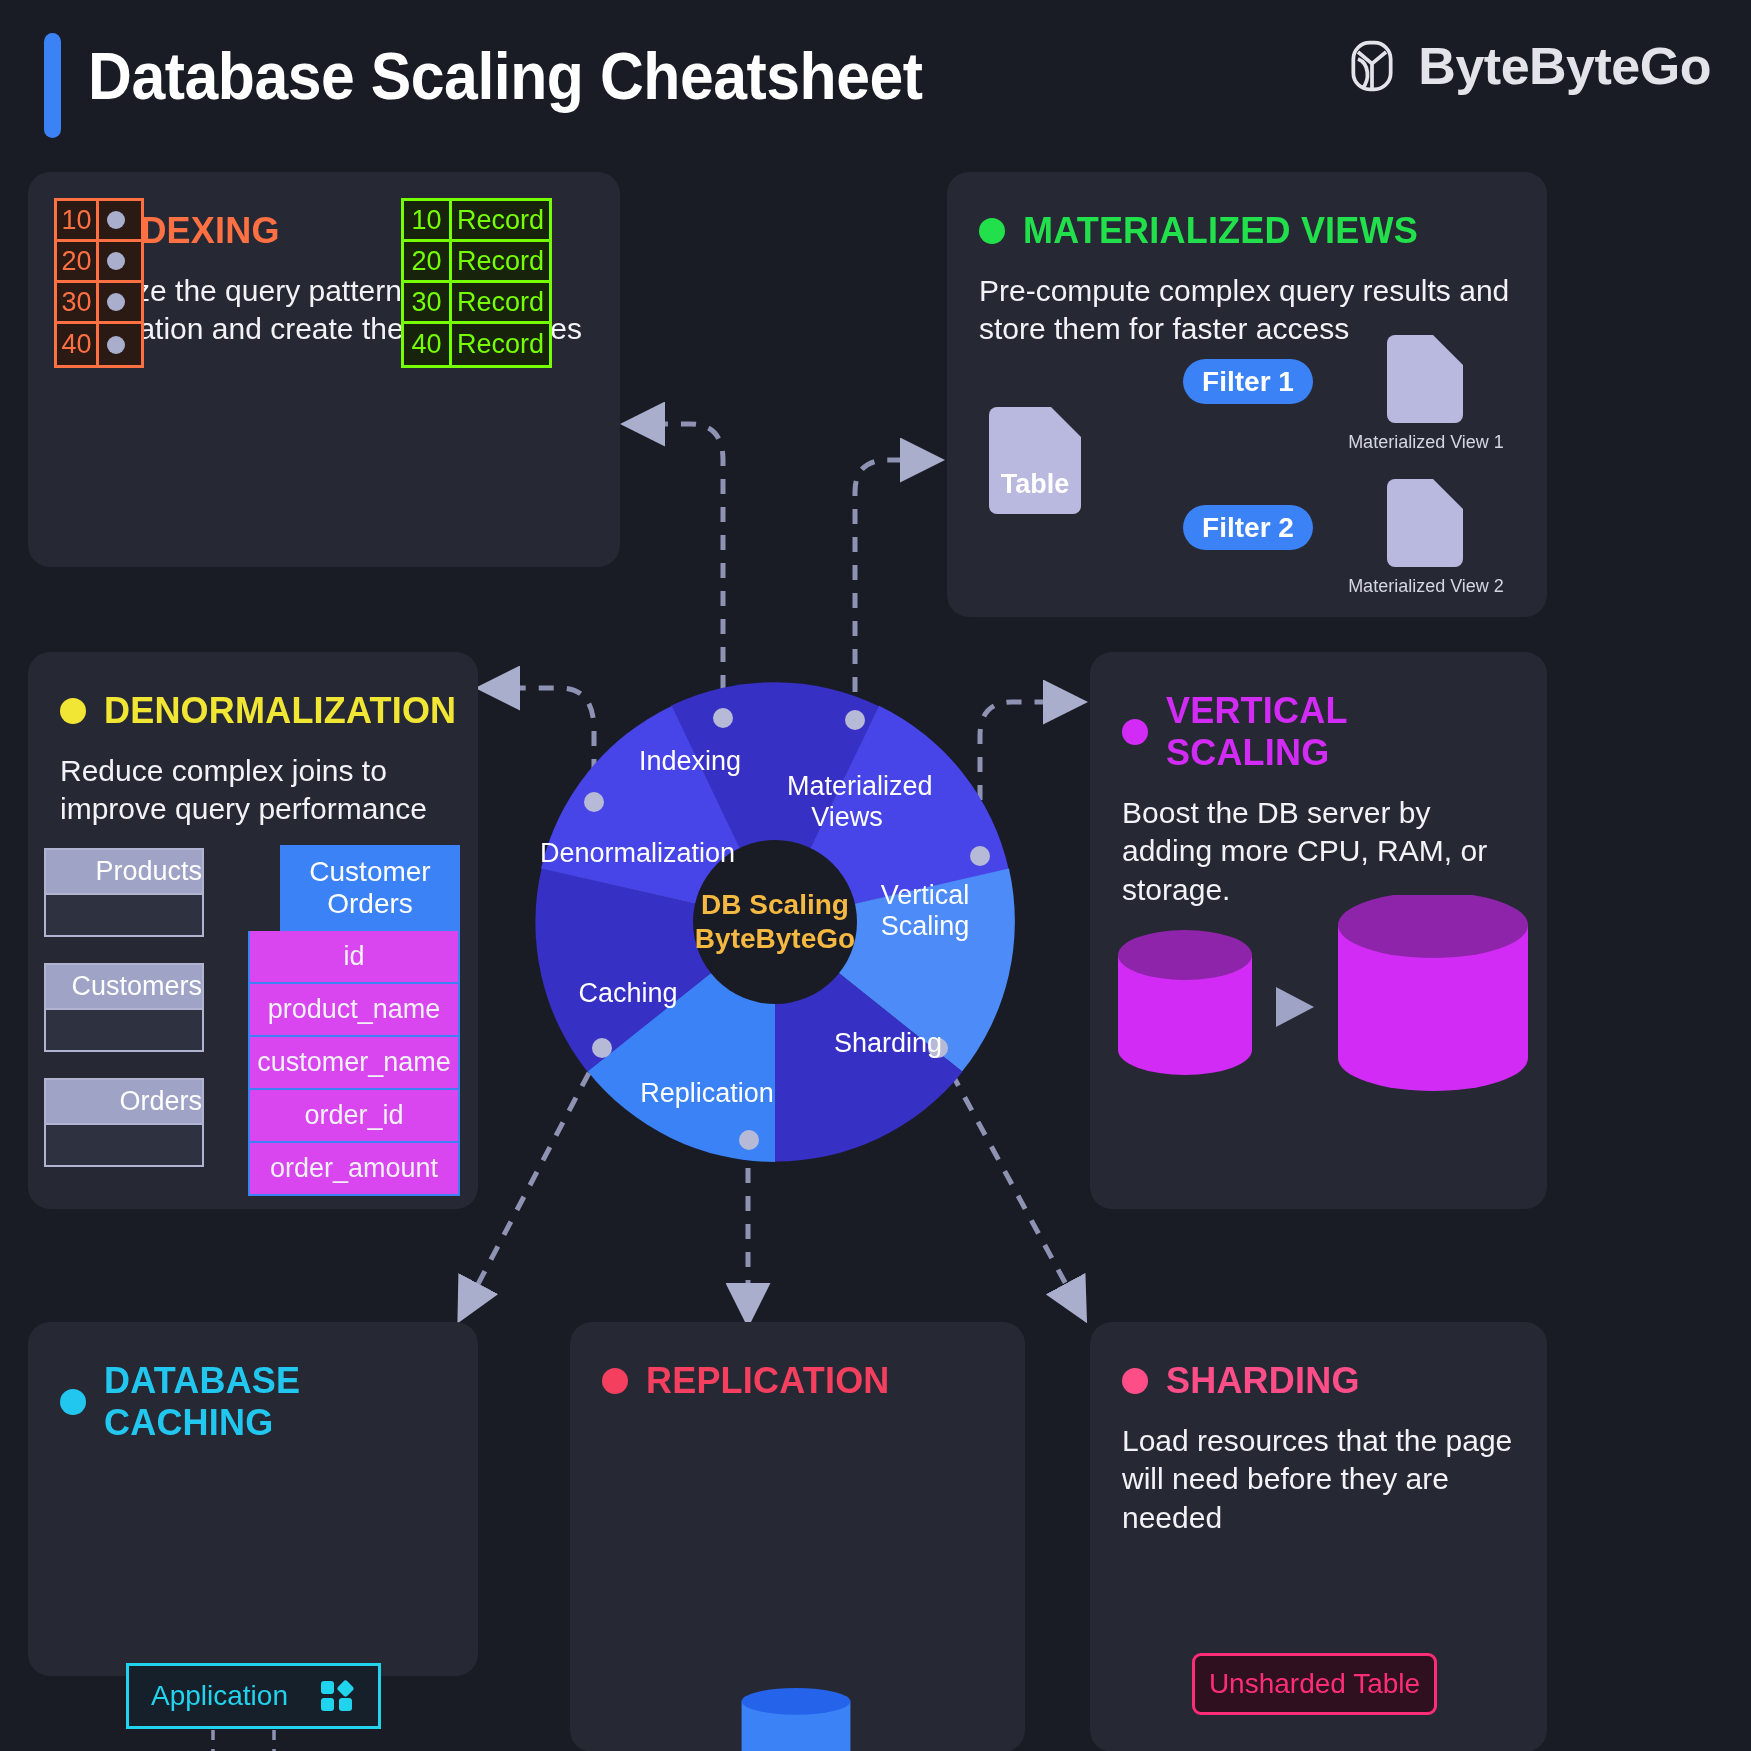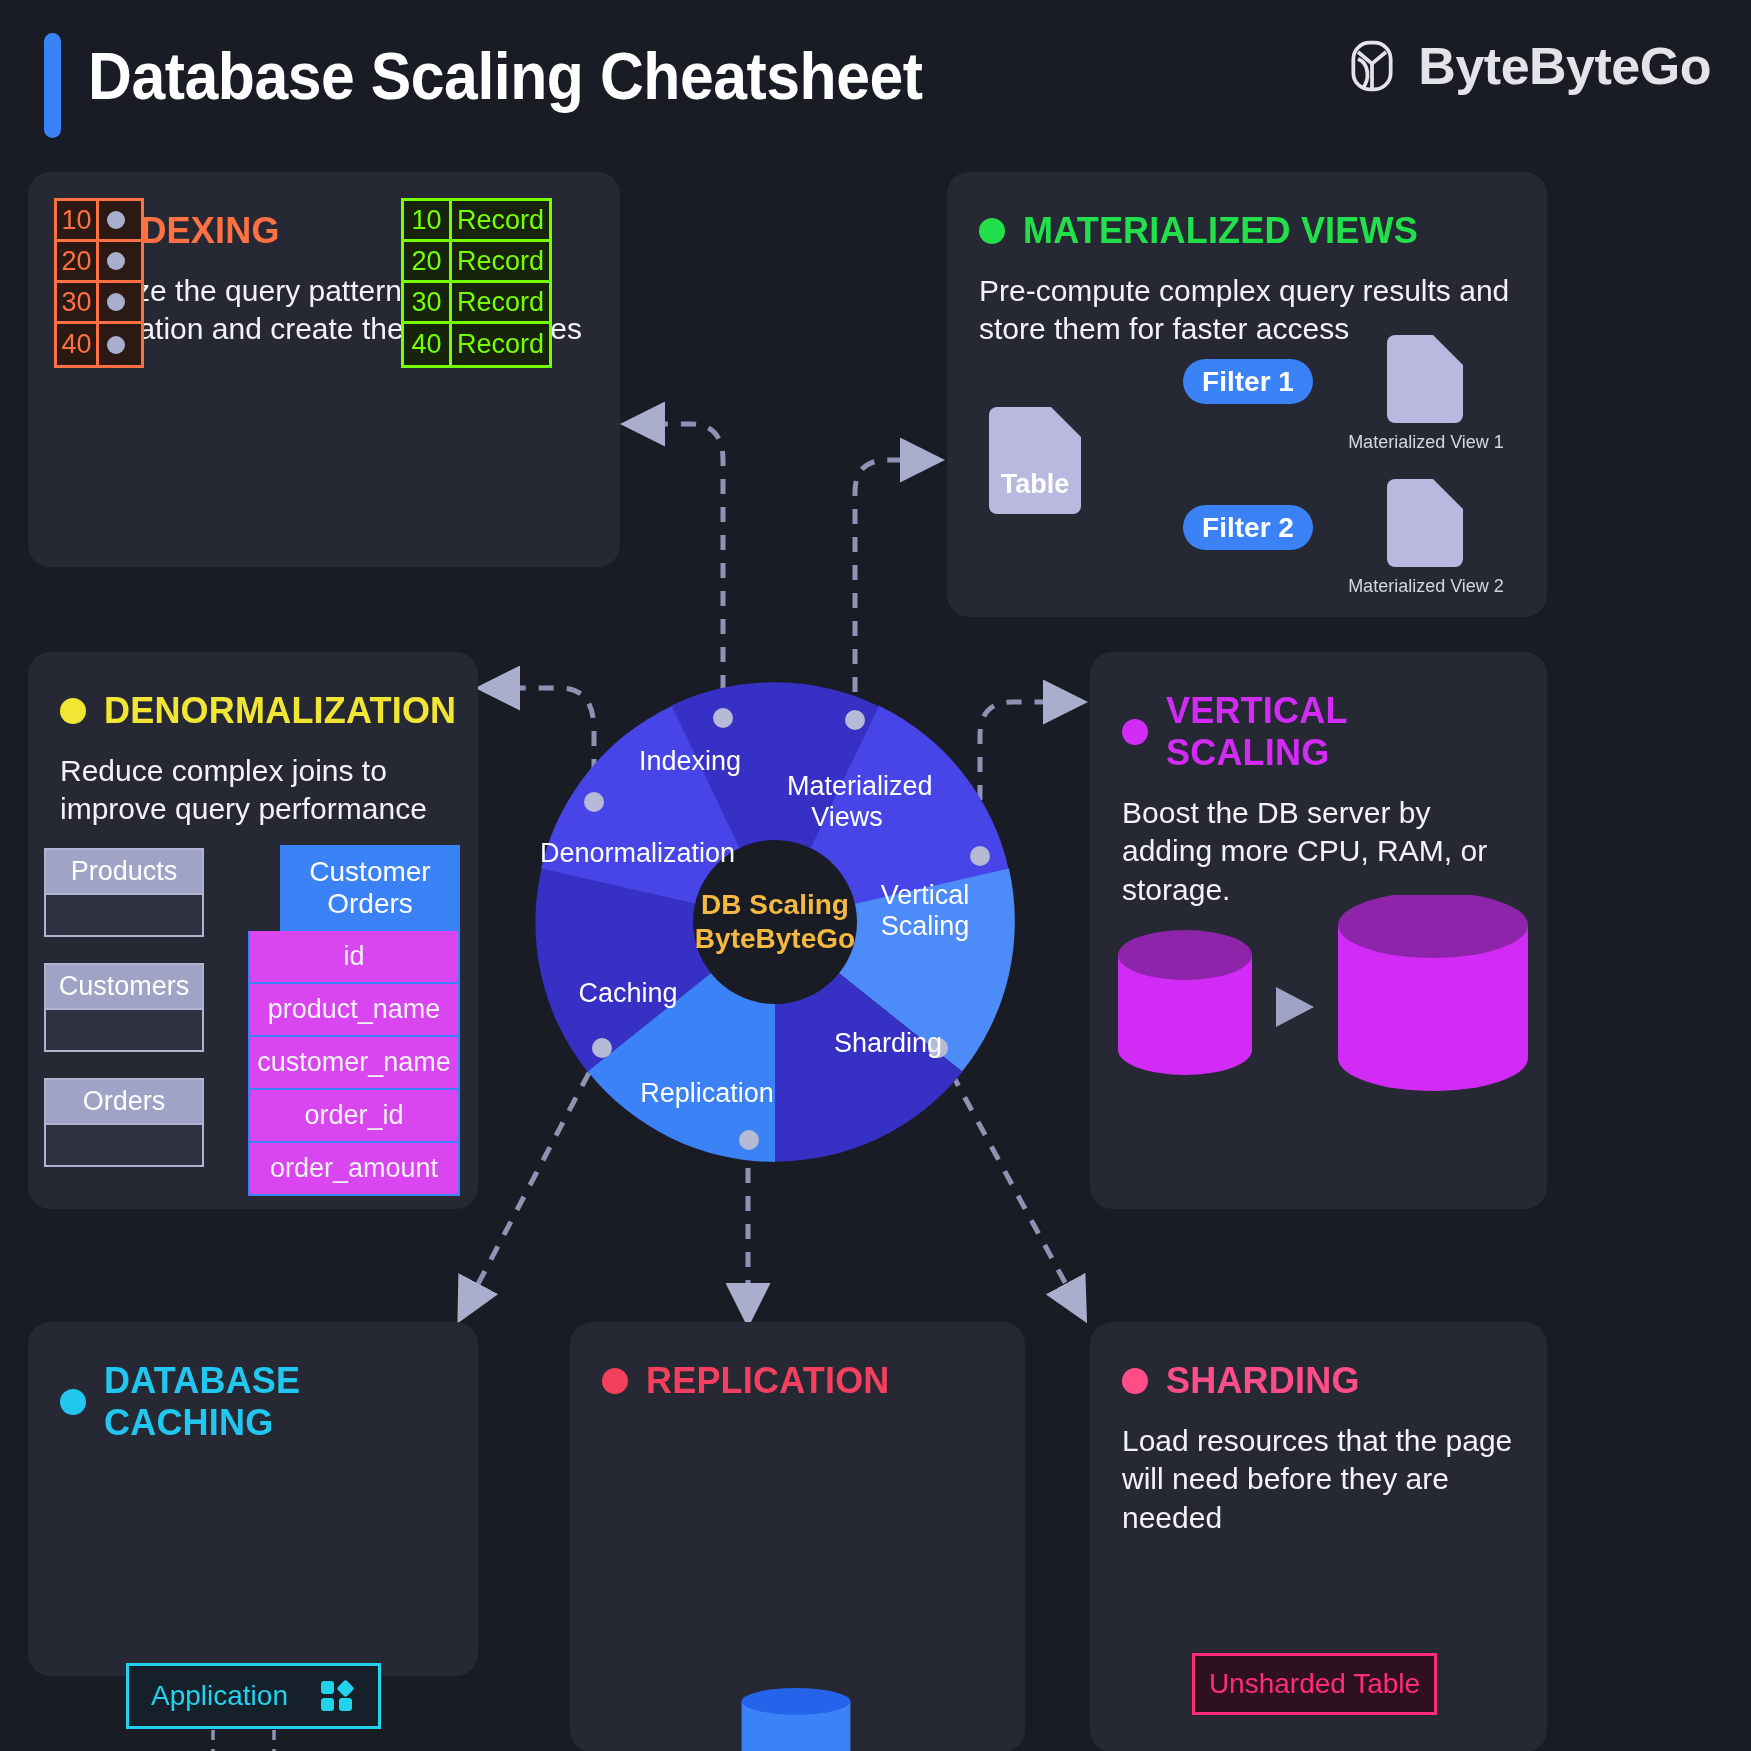--- a/index.html
+++ b/index.html
@@ -95,21 +95,21 @@
     display: flex; align-items: center; justify-content: center;
   }
   .mv-caption { position: absolute; font-size: 18px; color: #d4d6e2; text-align: center; }
 
   
   .dn-box {
     position: absolute; width: 160px; border: 2px solid #b0b4d0; background: #20222c;
   }
   .dn-box-head {
     background: #9fa3c6; color: #fff; font-size: 27px;
-    text-align: center; padding: 6px 0; 
+    text-align: right; padding: 6px 0; 
   }
   .dn-box-body { height: 42px; background: #2e3140; border-top: 2px solid #b0b4d0; }
   .co-table { position: absolute; left: 248px; top: 845px; width: 212px; }
   .co-head {
     background: #3b82f6; color: #fff; font-size: 28px; text-align: center;
     padding: 9px 0; border: 2px solid #3b82f6; margin-left: 32px;
   }
   .co-cell {
     background: #d946ef; color: #f1f2f7; font-size: 27px; text-align: center;
     padding: 10px 0; border: 2px solid #3b82f6; border-top: none;
@@ -132,21 +132,21 @@
     position: absolute; left: 126px; top: 1663px; width: 255px; height: 66px;
     border: 3px solid #22d3ee; background: #16202b;
     display: flex; align-items: center; justify-content: space-between;
     padding: 0 22px;
   }
   .app-label { color: #22d3ee; font-size: 28px; }
 
   
   .unsharded {
     position: absolute; left: 1192px; top: 1653px; width: 245px; height: 62px;
-    border: 3px solid #ff2d78; background: #2e101f; border-radius: 0;
+    border: 3px solid #ff2d78; background: #2e101f; border-radius: 9px;
     display: flex; align-items: center; justify-content: center;
     color: #ff2d78; font-size: 28px;
   }
 
   
   .rep-cyl { position: absolute; left: 735px; top: 1688px; width: 122px; height: 63px; }
 
   svg.overlay { position: absolute; left: 0; top: 0; width: 1751px; height: 1751px; pointer-events: none; }
 </style>
 </head>

